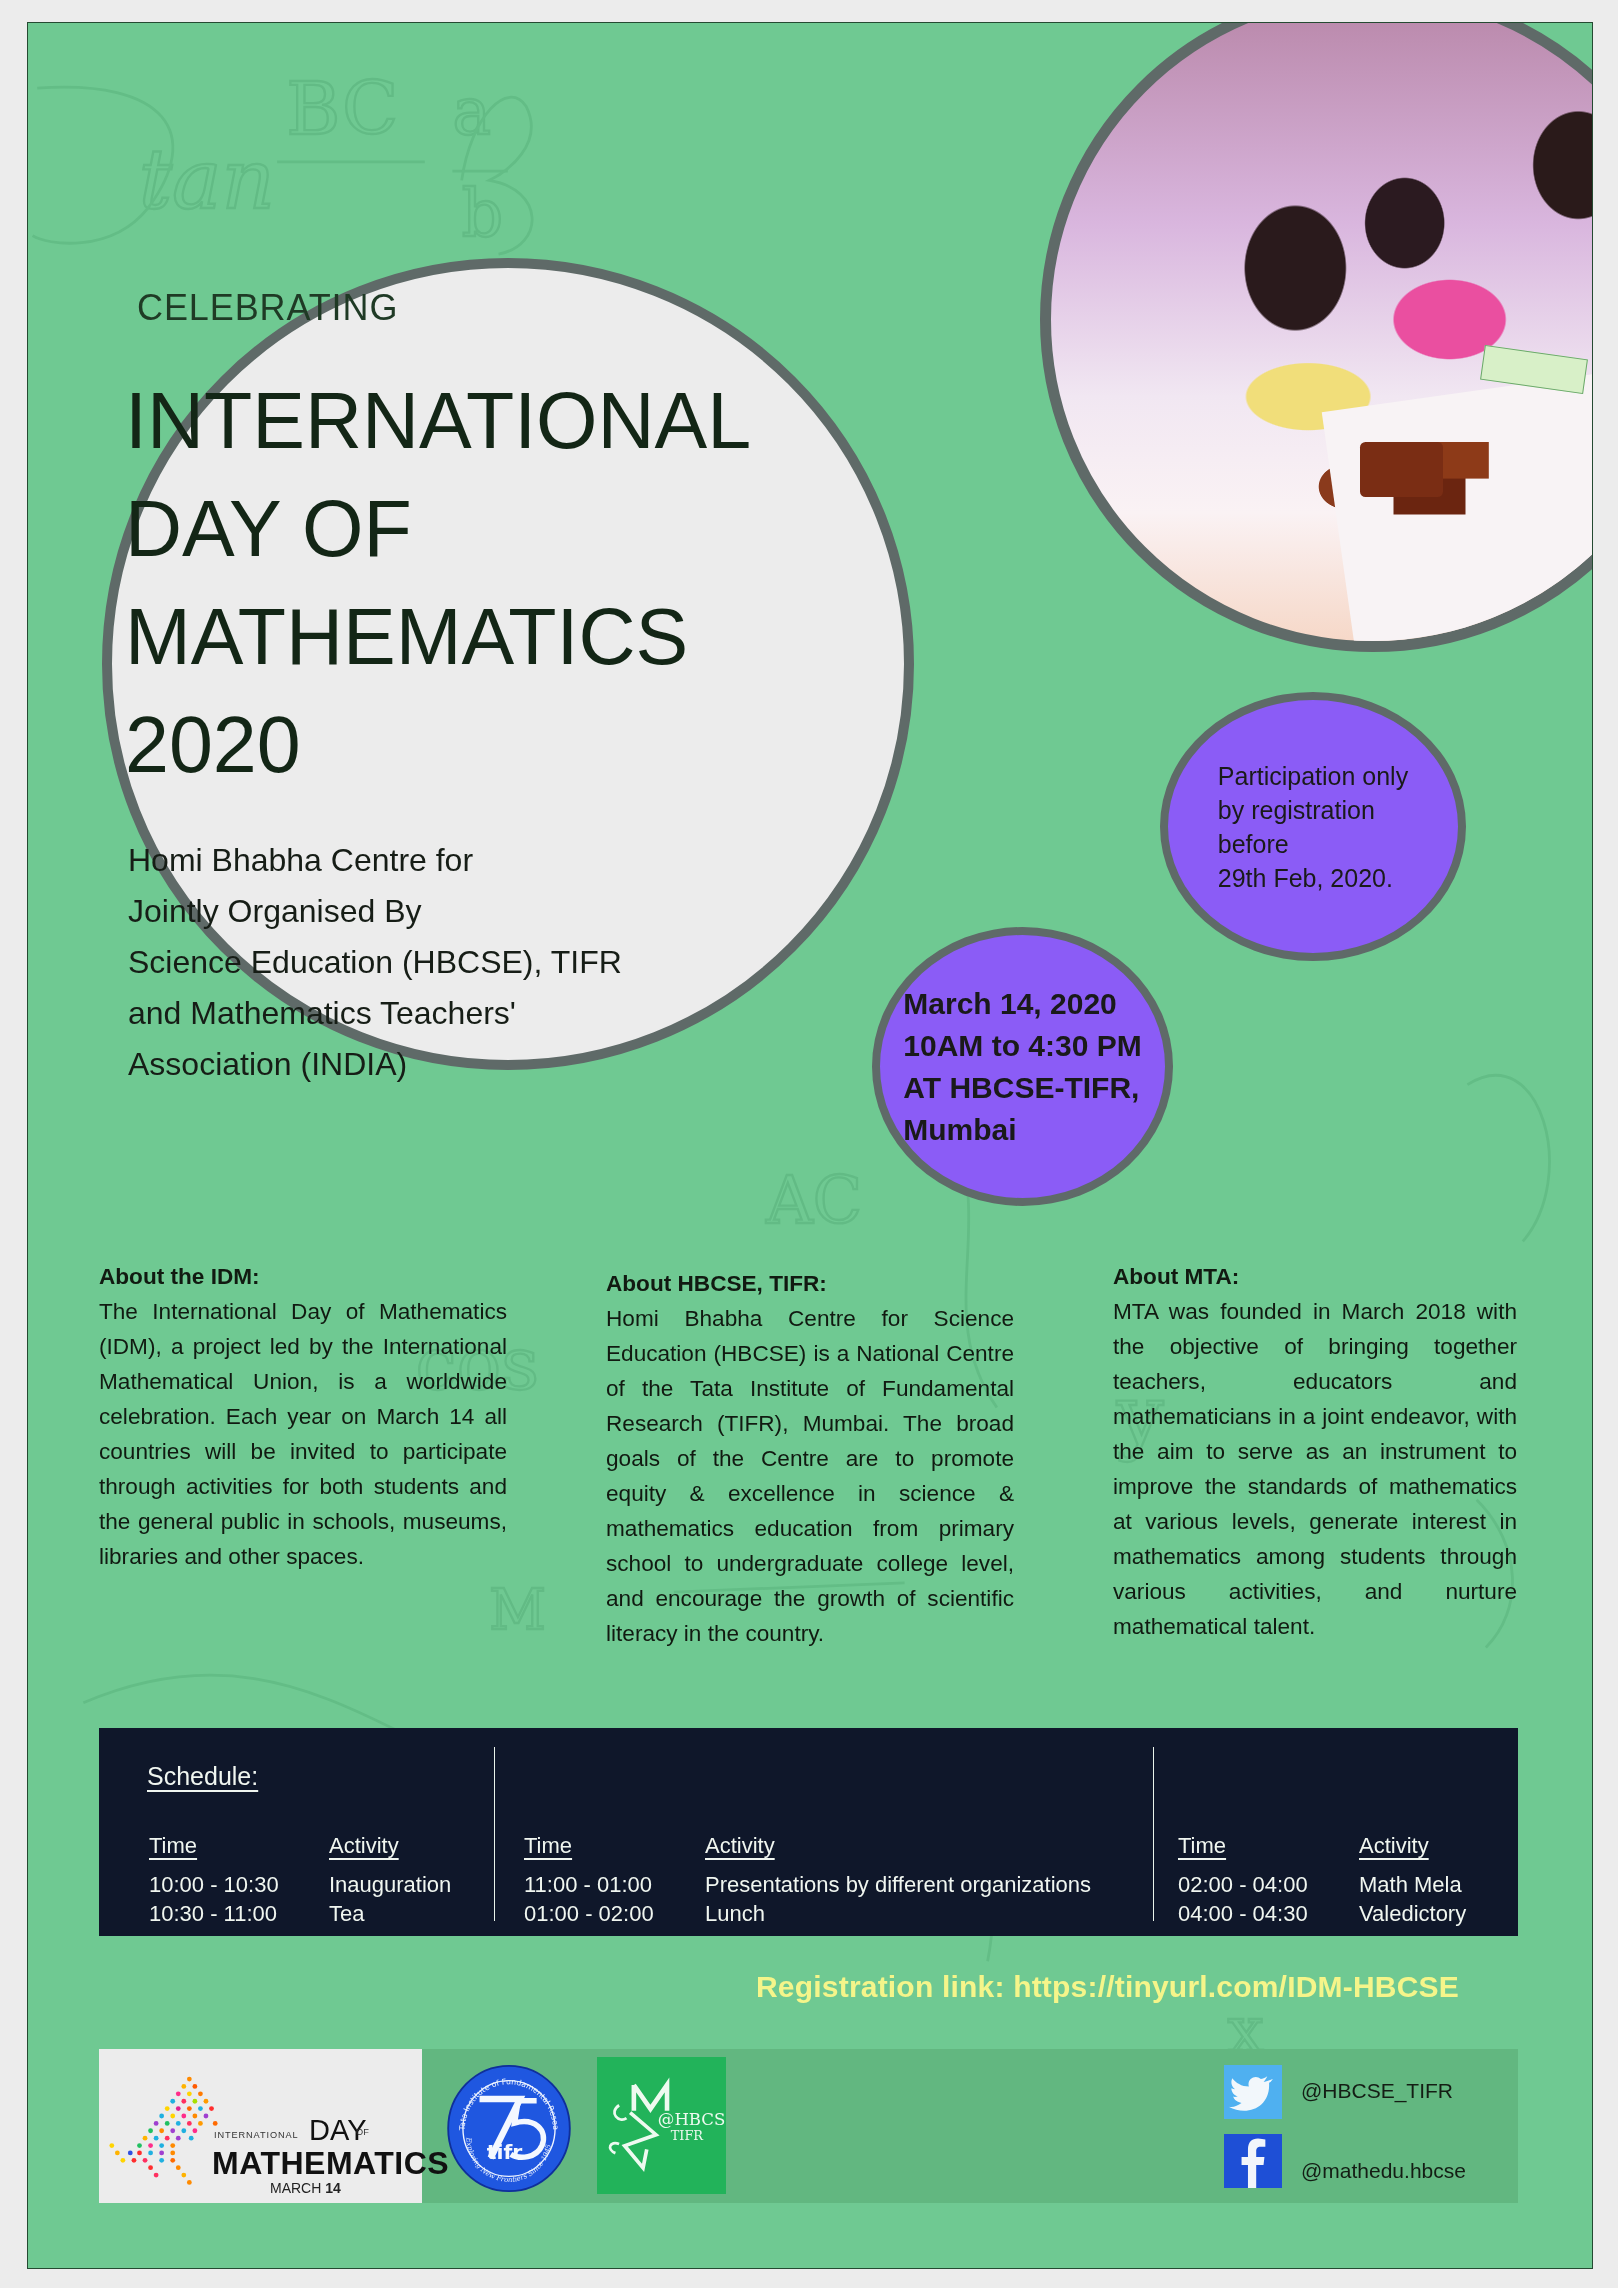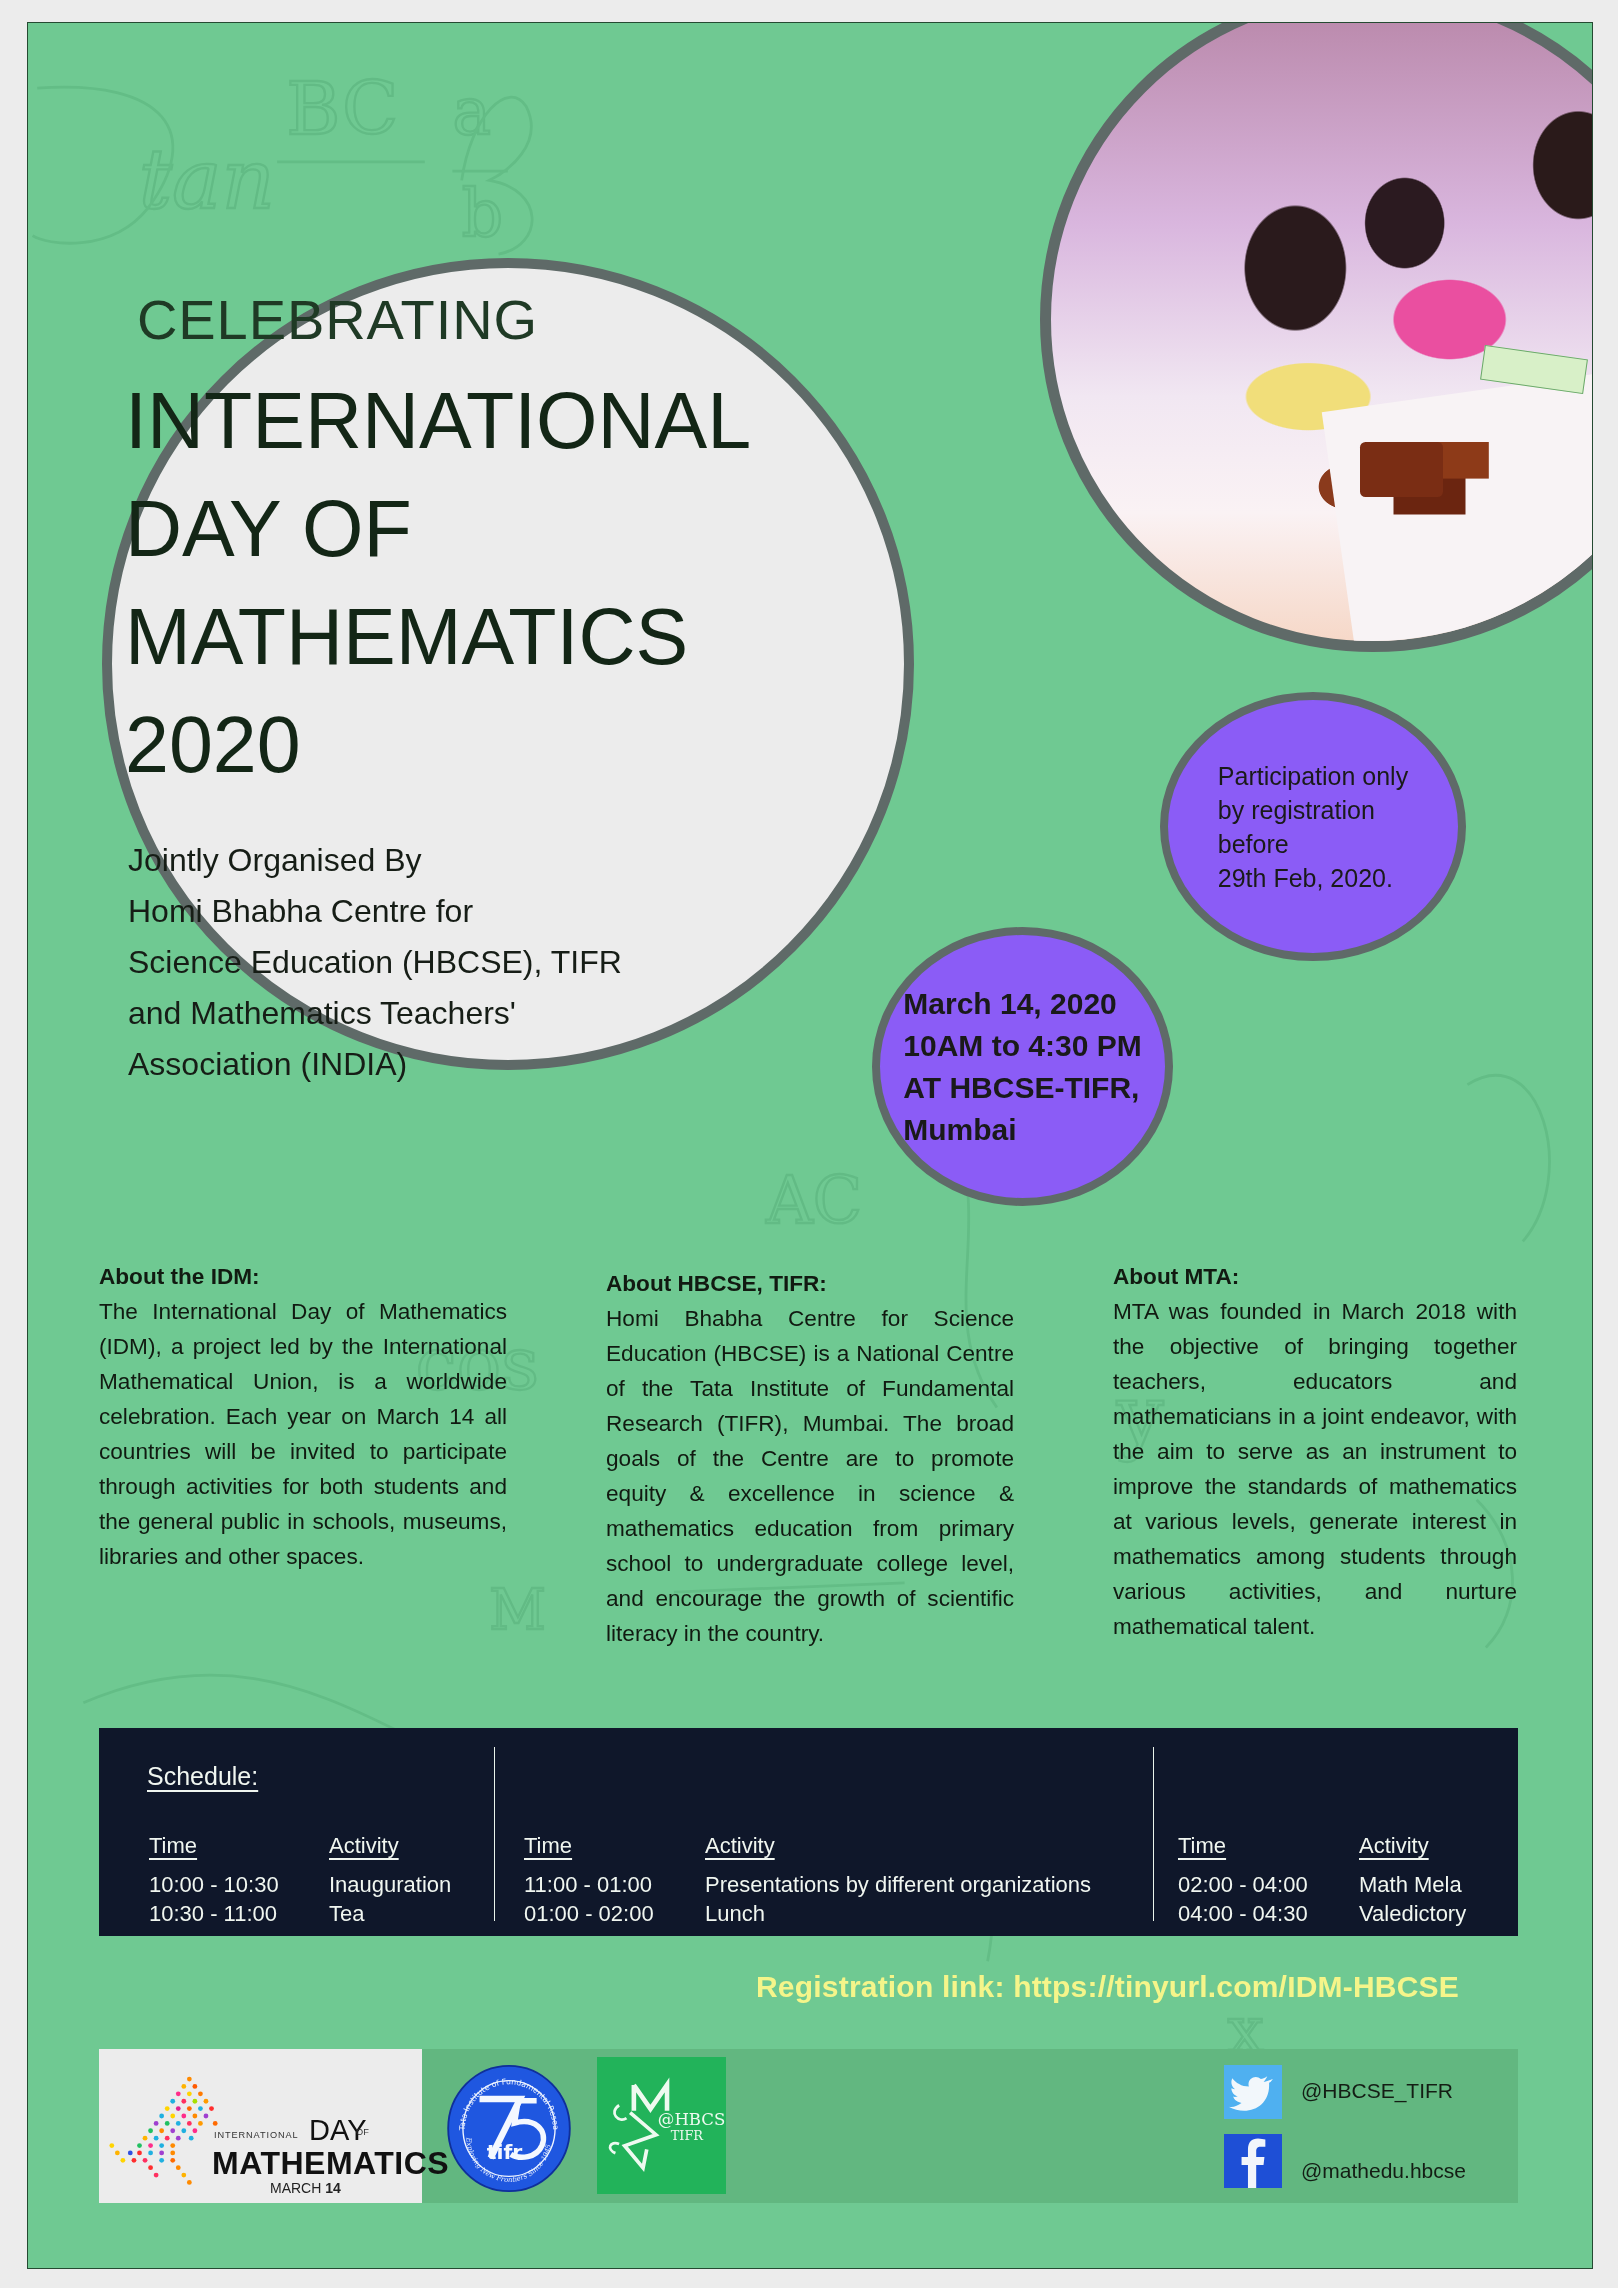--- a/index.html
+++ b/index.html
@@ -28,21 +28,21 @@
       radial-gradient(ellipse 65px 74px at 55% 35%, #2b1a20 60%, transparent 62%),
       radial-gradient(ellipse 74px 88px at 82% 26%, #2a1a1a 60%, transparent 62%),
       radial-gradient(ellipse 102px 55px at 40% 62%, #f1de7a 60%, transparent 62%),
       radial-gradient(ellipse 92px 65px at 62% 50%, #ea4fa0 60%, transparent 62%),
       radial-gradient(ellipse 46px 37px at 46% 76%, #8a3a1c 60%, transparent 62%),
       linear-gradient(180deg, #b886a8 0%, #d9b6de 35%, #f1e7f2 62%, #faf2f4 80%, #f6d8c8 100%);
   }
   .photo-circle .table-top { position:absolute; left: 45%; top: 60%; width: 60%; height: 45%; background: #f8f3f5; transform: rotate(-8deg); }
   .photo-circle .blocks { position:absolute; left: 48%; top: 69%; width: 83px; height: 55px; background: #7a2d14; border-radius: 5.5px; box-shadow: 55px -9.2px 0 -9.2px #8d3a18, 28px 23px 0 -5.5px #6b2510; }
   .photo-circle .paper { position:absolute; left: 67%; top: 55%; width: 102px; height: 33px; background: #d8f0c8; border: 1.8px solid #6aa86a; transform: rotate(8deg); }
-  .celebrating { position: absolute; left: 109px; top: 264px; font-size: 56px; letter-spacing: 0.9px; color: #1f3a25; white-space: nowrap; }
+  .celebrating { position: absolute; left: 109px; top: 264px; font-size: 36px; letter-spacing: 0.9px; color: #1f3a25; white-space: nowrap; }
   .main-title { position: absolute; left: 97px; top: 344px; font-size: 79px; line-height: 108px; color: #132616; white-space: nowrap; }
   .organisers { position: absolute; left: 100px; top: 812px; font-size: 32px; line-height: 51px; color: #161d16; white-space: nowrap; }
 
   .small-circle {
     position: absolute; width: 249px; height: 249px; border-radius: 50%; background: #8b5cf6;
     border: 8.3px solid #5f6a68; box-sizing: border-box; display: flex; align-items: center;
     justify-content: center; text-align: left; color: #1a1a1a;
   }
   .reg-circle { left: 1132px; top: 669px; width: 306px; height: 269px; font-size: 25px; line-height: 34px; }
   .date-circle { left: 844px; top: 904px; width: 301px; height: 279px; font-size: 30px; line-height: 42px; font-weight: bold; }
@@ -118,22 +118,22 @@
   </div>
 
   <div class="celebrating">CELEBRATING</div>
   <div class="main-title">
     <div>INTERNATIONAL</div>
     <div>DAY OF</div>
     <div>MATHEMATICS</div>
     <div>2020</div>
   </div>
   <div class="organisers">
+    <div>Homi Bhabha Centre for</div>
     <div>Jointly Organised By</div>
-    <div>Homi Bhabha Centre for</div>
     <div>Science Education (HBCSE), TIFR</div>
     <div>and Mathematics Teachers'</div>
     <div>Association (INDIA)</div>
   </div>
 
   <div class="small-circle reg-circle">
     <div>
       <div>Participation only</div>
       <div>by registration</div>
       <div>before</div>

